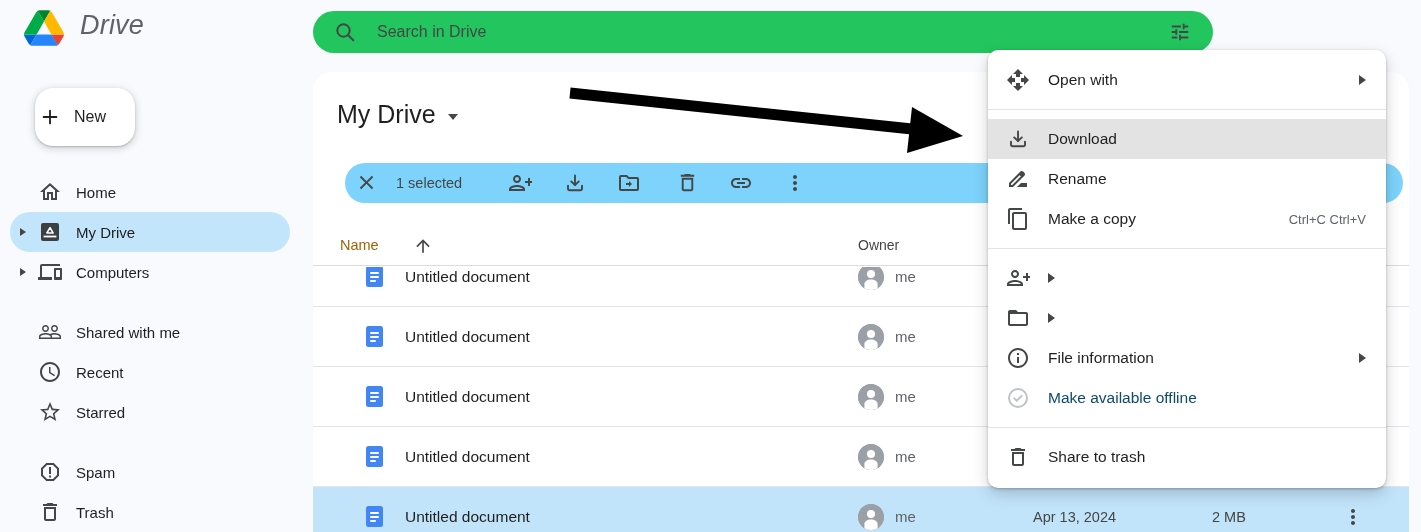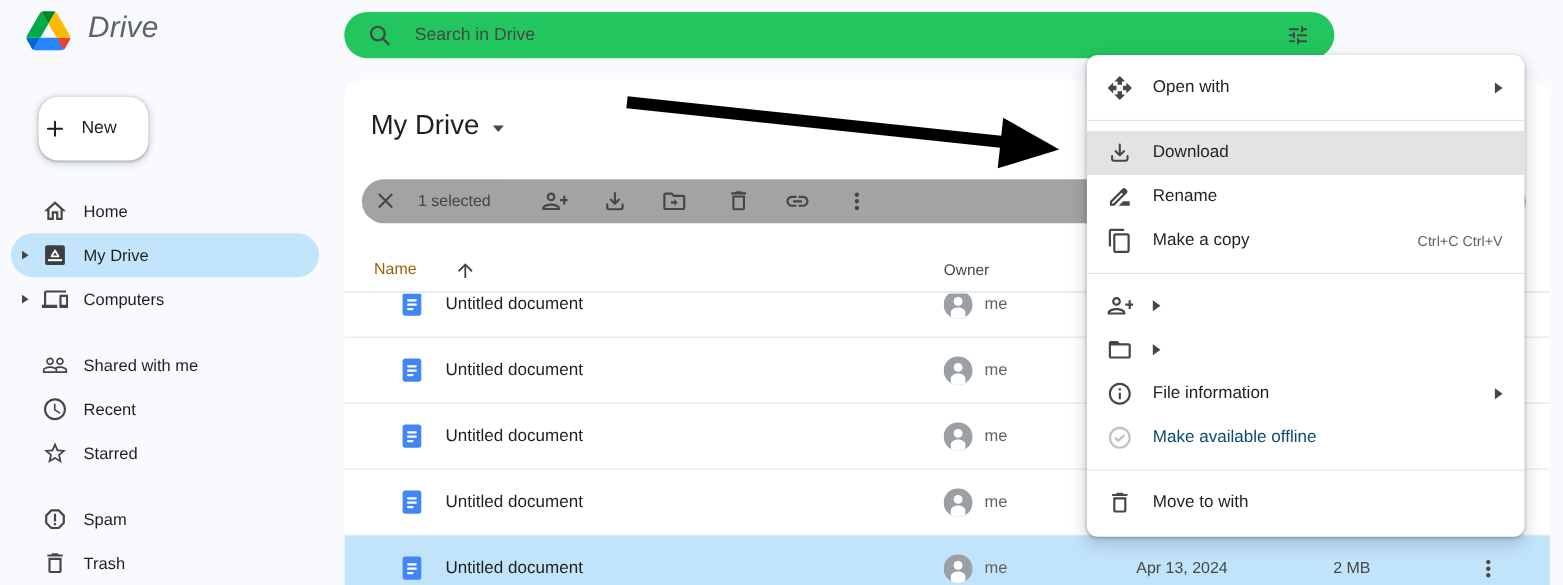--- a/index.html
+++ b/index.html
@@ -50,22 +50,22 @@
   .main-panel {
     left:313px; top:72px; width:1096px; height:460px;
     background:#fff; border-radius:18px 18px 0 0; z-index:10;
   }
   .page-title { position:absolute; left:24px; top:28px; display:flex; align-items:center; gap:12px; cursor:pointer; }
   .page-title .pt-text { font-size:25px; color:#1f1f1f; }
   .pt-caret { width:0; height:0; border-top:6px solid #444746;
     border-left:5px solid transparent; border-right:5px solid transparent; margin-top:4px; }
 
   .sel-toolbar {
-    position:absolute; left:16px; top:91px; width:1058px; height:40px;
-    background:#a3a3a3; border-radius:20px;
+    position:absolute; left:32px; top:91px; width:1058px; height:40px;
+    background:#7dd3fc; border-radius:20px;
   }
   .tb-ic { position:absolute; top:8px; color:#444746; cursor:pointer; }
   .tb-label { position:absolute; left:51px; top:0; line-height:40px;
     font-size:14.5px; font-weight:500; color:#444746; }
 
   .list-header { position:absolute; left:0; top:156px; width:100%; height:38px;
     border-bottom:1px solid #d9dce1; background:#fff; z-index:5; }
   .lh-name { position:absolute; left:27px; top:9px; font-size:14.5px; font-weight:500; color:#a16207; }
   .lh-sort { position:absolute; left:100px; top:8px; color:#444746; cursor:pointer; }
   .lh-owner { position:absolute; left:545px; top:9px; font-size:14px; font-weight:500; color:#444746; }
@@ -466,21 +466,21 @@
   </div>
 
   <div class="menu-divider"></div>
 
   <div class="mi">
     <span class="mi-ic">
       <svg width="24" height="24" viewBox="0 0 24 24" fill="currentColor">
           <path d="M16 9v10H8V9h8m-1.5-6h-5l-1 1H5v2h14V4h-3.5l-1-1zM18 7H6v12c0 1.1.9 2 2 2h8c1.1 0 2-.9 2-2V7z"></path>
         </svg>
     </span>
-    <span class="mi-lb">Move to with</span>
+    <span class="mi-lb">Share to trash</span>
   </div>
 
 </div>
 
 <svg class="abs arrow-overlay" width="1421" height="532" viewBox="0 0 1421 532">
   <line x1="570" y1="93" x2="912" y2="129" stroke="#000" stroke-width="11"></line>
   <polygon points="963,136 907,153 912,107" fill="#000"></polygon>
 </svg>
 
 </body></html>

